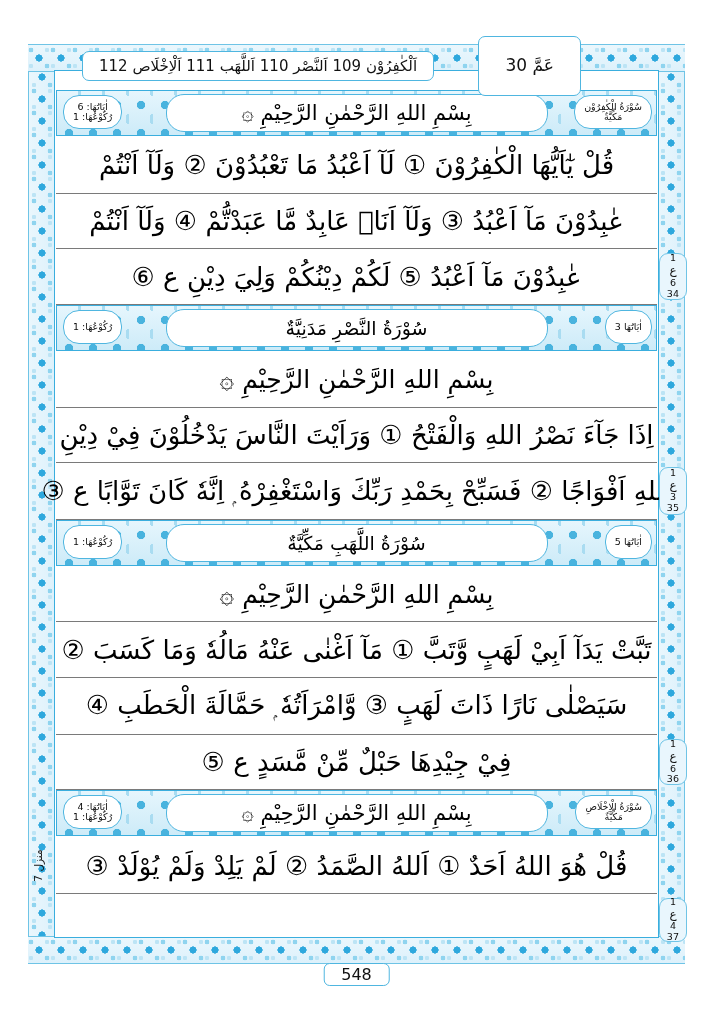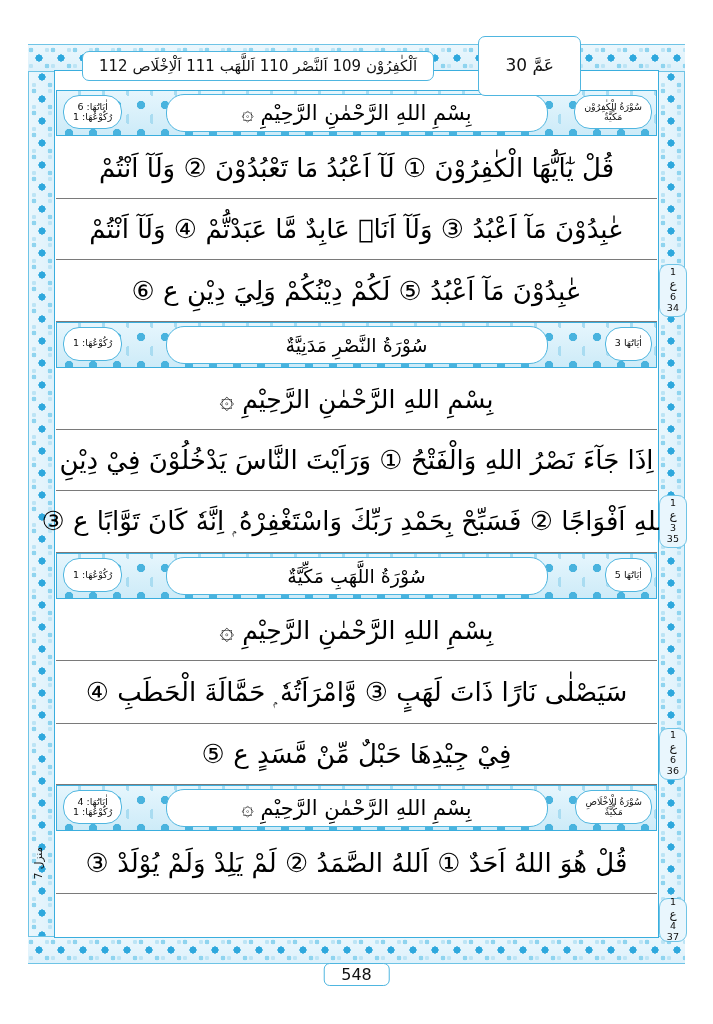--- a/index.html
+++ b/index.html
@@ -206,20 +206,21 @@
     <div class="sband">
       <div class="cartouche left">
         <span>رُكُوْعُهَا: 1</span>
       </div>
       <div class="center-plate small">سُوْرَةُ اللَّهَبِ مَكِّيَّةٌ</div>
       <div class="cartouche right">
         <span>اٰيَاتُهَا 5</span>
       </div>
     </div>
     <div class="vrow bism">بِسْمِ اللهِ الرَّحْمٰنِ الرَّحِيْمِ ۞</div>
+    <div class="vrow">تَبَّتْ يَدَآ اَبِيْ لَهَبٍ وَّتَبَّ ① مَآ اَغْنٰى عَنْهُ مَالُهٗ وَمَا كَسَبَ ②</div>
     <div class="vrow">سَيَصْلٰى نَارًا ذَاتَ لَهَبٍ ③ وَّامْرَاَتُهٗ ۭ حَمَّالَةَ الْحَطَبِ ④</div>
     <div class="vrow centered" style="position:relative">
       <span>فِيْ جِيْدِهَا حَبْلٌ مِّنْ مَّسَدٍ ع ⑤</span>
       <div class="ruku" style="top:4px;bottom:4px">
         <span>1</span>
         <span class="ar">ع</span>
         <span>6</span>
         <span>36</span>
       </div>
     </div>

